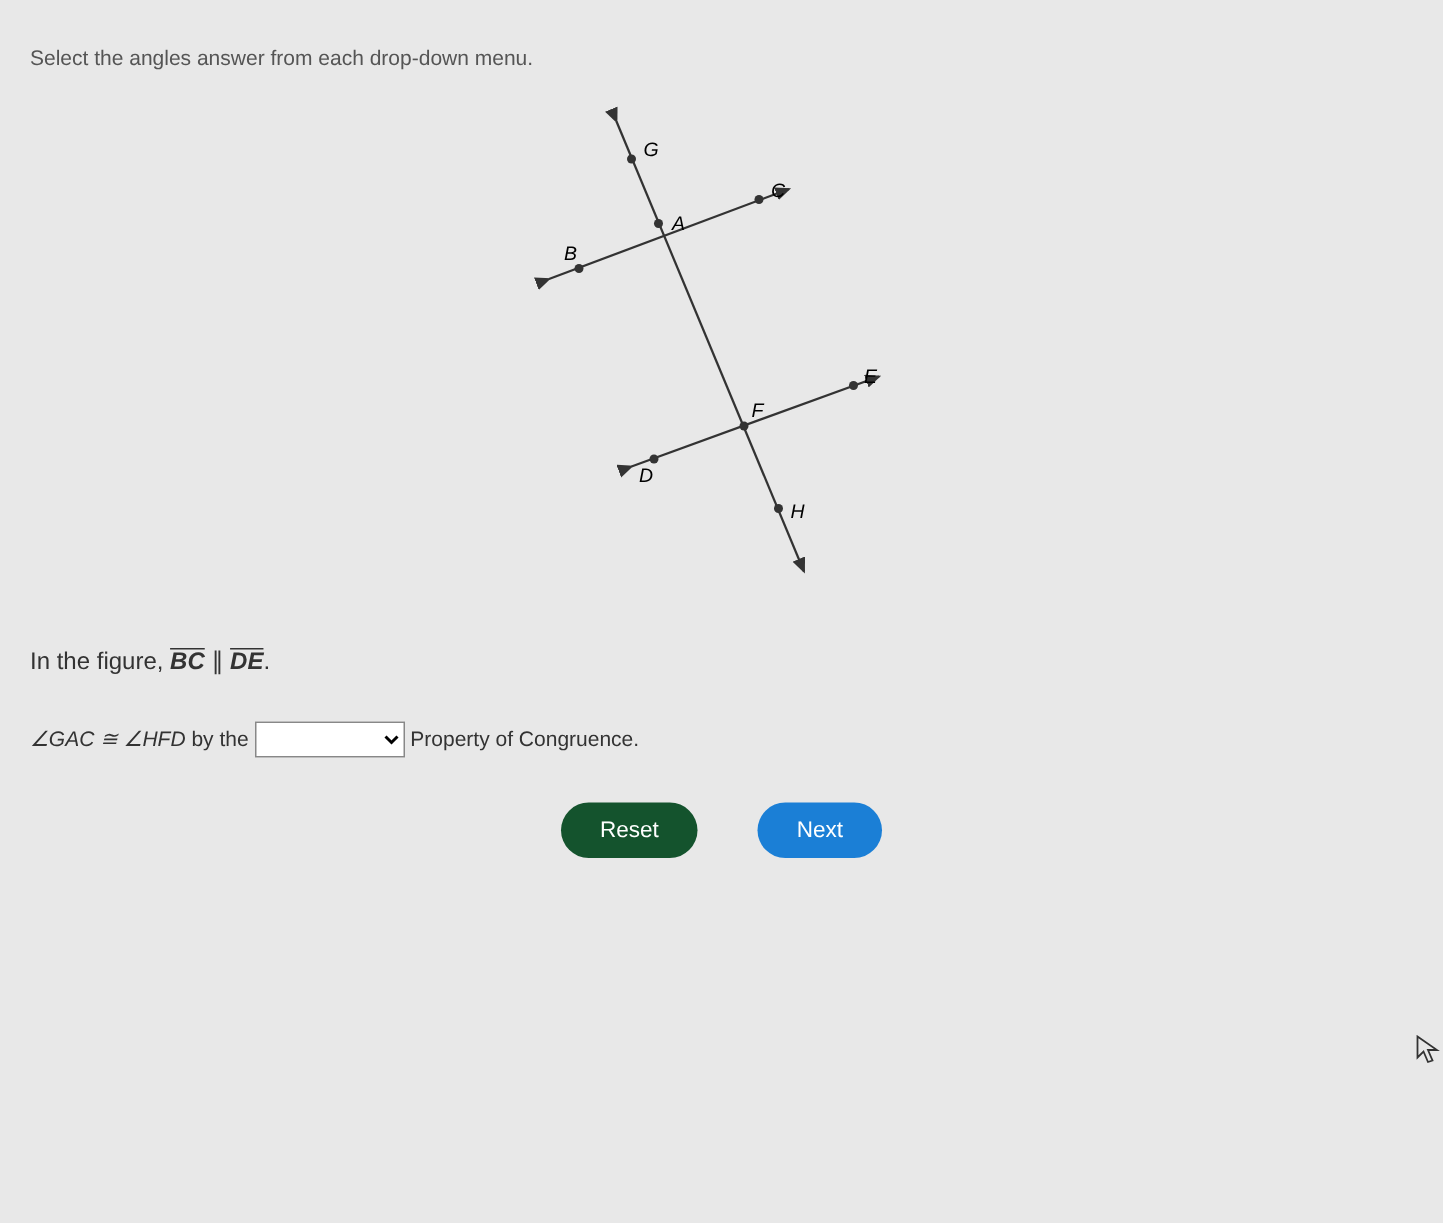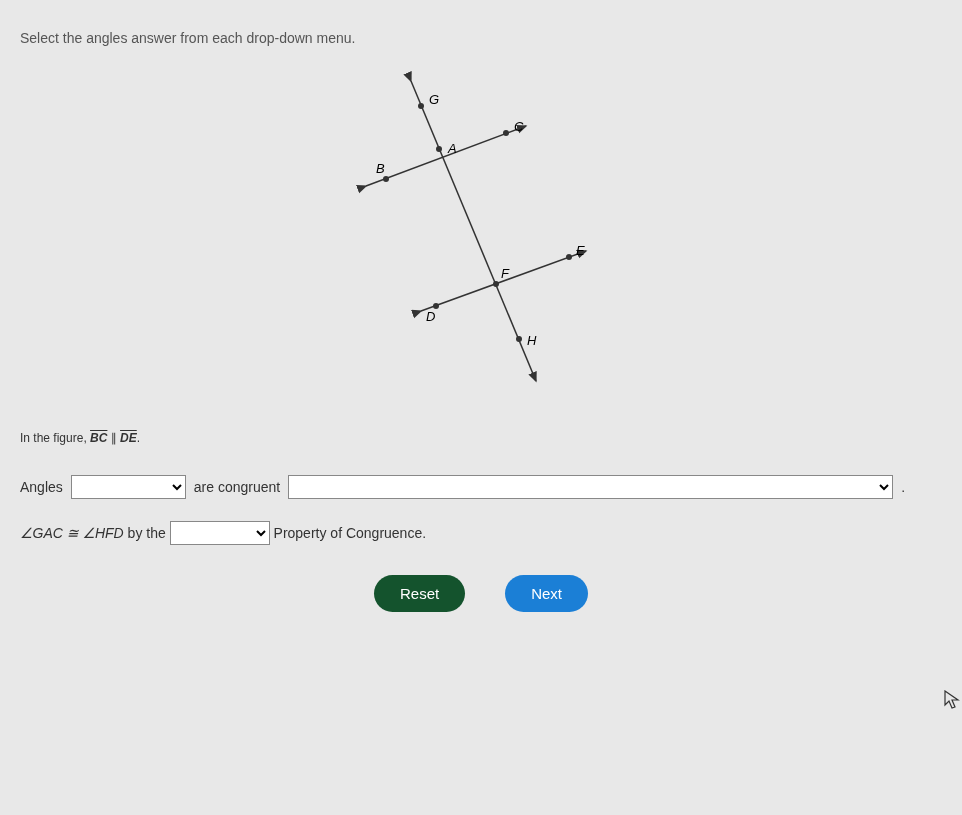--- a/index.html
+++ b/index.html
@@ -24,21 +24,21 @@
       width: 100%;
       display: flex;
       justify-content: center;
       margin-bottom: 20px;
     }
     .diagram {
       width: 320px;
       height: 340px;
     }
     .figure-text {
-      font-size: 12px;
+      font-size: 16px;
       color: #333;
       margin-bottom: 30px;
     }
     .overline {
       text-decoration: overline;
       font-style: italic;
       font-weight: bold;
     }
     .form-row {
       display: flex;
@@ -134,27 +134,20 @@
 
       <circle cx="198" cy="268" r="3" fill="#333"></circle>
       <text x="206" y="274" font-size="13" font-style="italic">H</text>
     </svg>
   </div>
 
   <div class="figure-text">
     <span>In the figure, </span><span class="overline">BC</span><span> ∥ </span><span class="overline">DE</span><span>.</span>
   </div>
 
-  <div class="form-row">
-    <span>Angles</span>
-    <select class="sel-small"><option></option></select>
-    <span>are congruent</span>
-    <select class="sel-large"><option></option></select>
-    <span>.</span>
-  </div>
 
   <div class="proof-block">
     <div class="proof-line">
       <span class="angle">∠GAC ≅ ∠HFD</span><span> by the </span>
       <select class="sel-med"><option></option></select>
       <span> Property of Congruence.</span>
     </div>
   </div>
 
   <div class="buttons-row">

